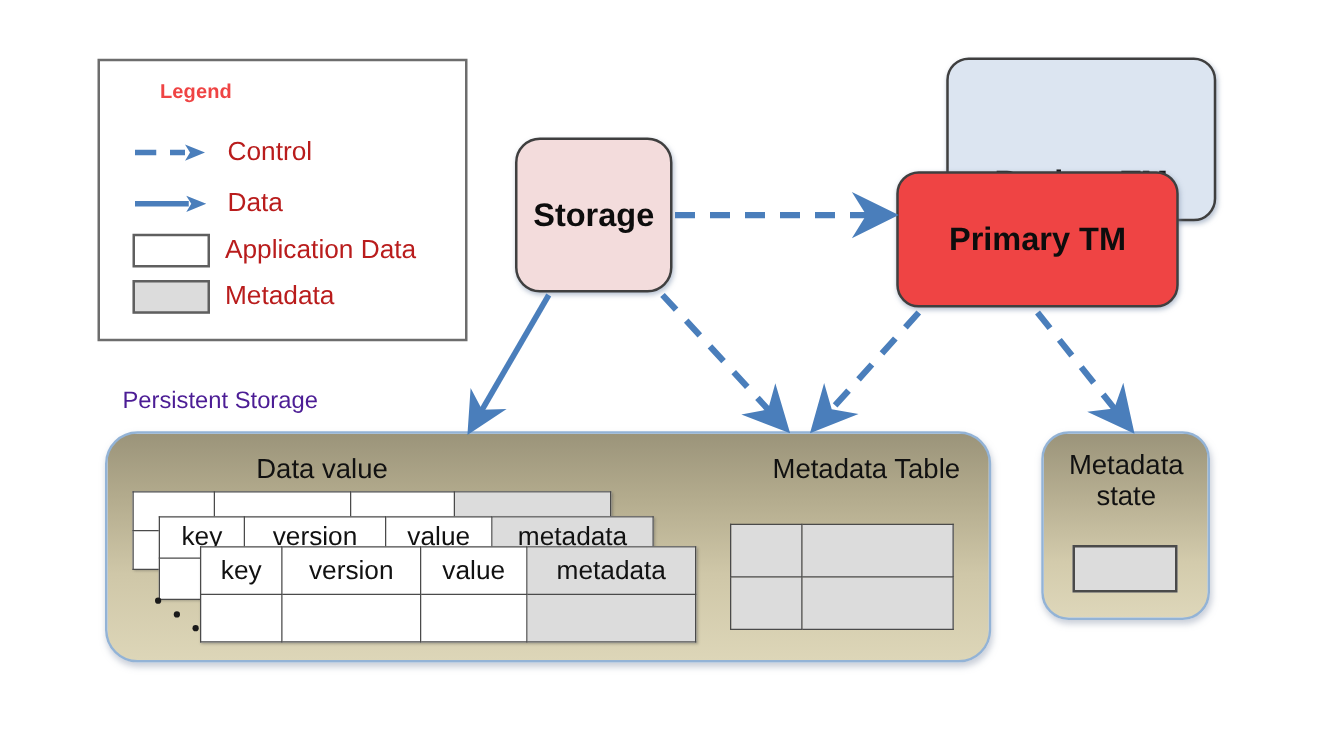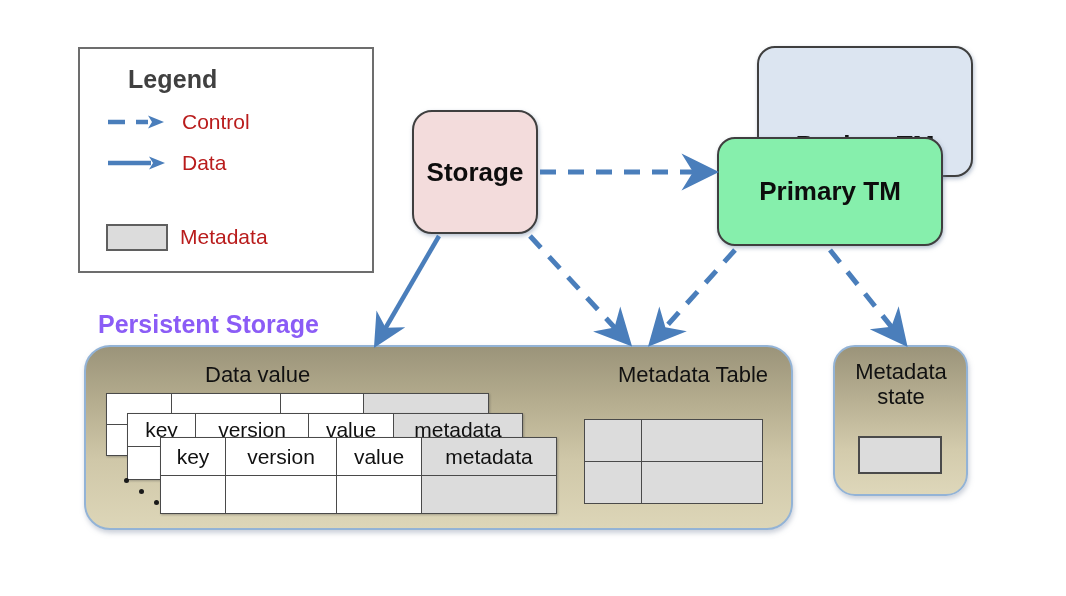--- a/index.html
+++ b/index.html
@@ -38,23 +38,23 @@
     height: 226px;
     background: #ffffff;
     border: 2px solid #6d6d6d;
     box-sizing: border-box;
     z-index: 20;
   }
   .legend-title {
     position: absolute;
     left: 48px;
     top: 16px;
-    font-size: 25px;
+    font-size: 16px;
     font-weight: bold;
-    color: #404040;
+    color: #ef4444;
     letter-spacing: .1px;
     text-align: center;
   }
   .legend-row {
     position: absolute;
     left: 26px;
     height: 34px;
     display: flex;
     align-items: center;
   }
@@ -107,33 +107,33 @@
     width: 216px; height: 131px;
     background: #dce5f1;
     font-size: 26px;
     z-index: 10;
     align-items: flex-end;
     padding-bottom: 14px;
   }
   .node-primary {
     left: 717px; top: 137px;
     width: 226px; height: 109px;
-    background: #86efac;
+    background: #ef4444;
     font-size: 26px;
     z-index: 12;
   }
 
   
   .storage-label {
     position: absolute;
     left: 98px;
     top: 310px;
-    font-size: 25px;
-    font-weight: bold;
-    color: #8b5cf6;
+    font-size: 19px;
+    font-weight: normal;
+    color: #4c1d95;
     z-index: 22;
   }
   .storage-box {
     position: absolute;
     left: 84px;
     top: 345px;
     width: 709px;
     height: 185px;
     border: 2px solid #93b3d6;
     border-radius: 26px;
@@ -270,20 +270,24 @@
     <div class="legend-row" style="top:97px;">
       <span class="legend-marker">
         <svg width="66" height="24" viewBox="0 0 66 24">
           <line x1="2" y1="12" x2="45" y2="12" stroke="#4a7ebb" stroke-width="4.5"></line>
           <path d="M43 5.5 L59 12 L43 18.5 L47 12 Z" fill="#4a7ebb"></path>
         </svg>
       </span>
       <span class="lg-label">Data</span>
     </div>
 
+    <div class="legend-row" style="top:134px;">
+      <span class="swatch white"></span>
+      <span class="lg-label">Application Data</span>
+    </div>
 
     <div class="legend-row" style="top:171px;">
       <span class="swatch gray"></span>
       <span class="lg-label">Metadata</span>
     </div>
   </div>
 
   <div class="node node-client">Storage</div>
   <div class="node node-backup">Backup TM</div>
   <div class="node node-primary">Primary TM</div>

